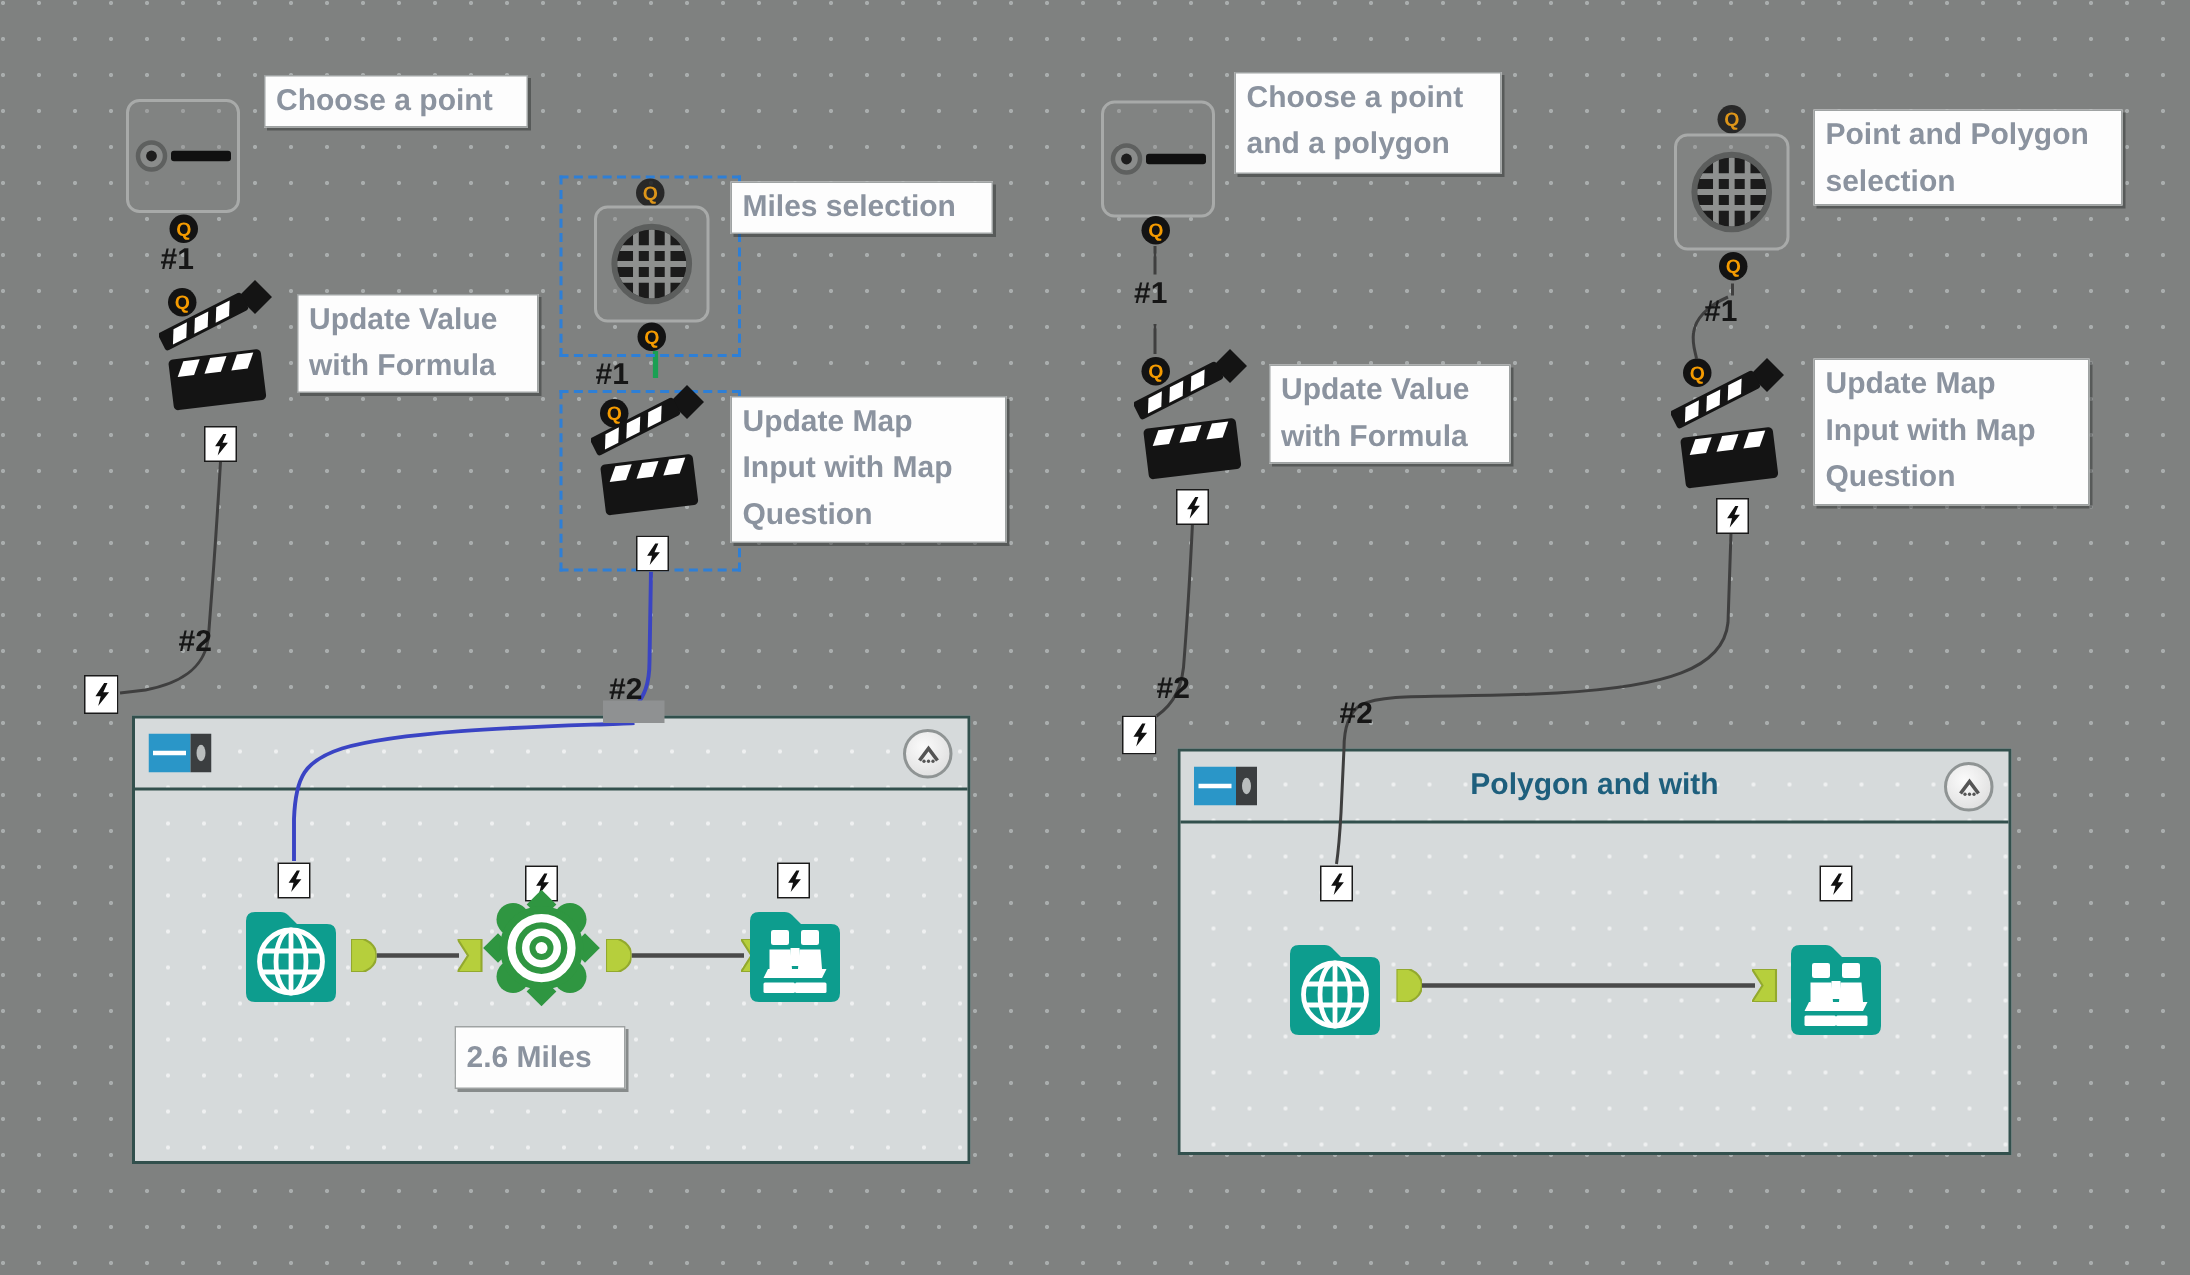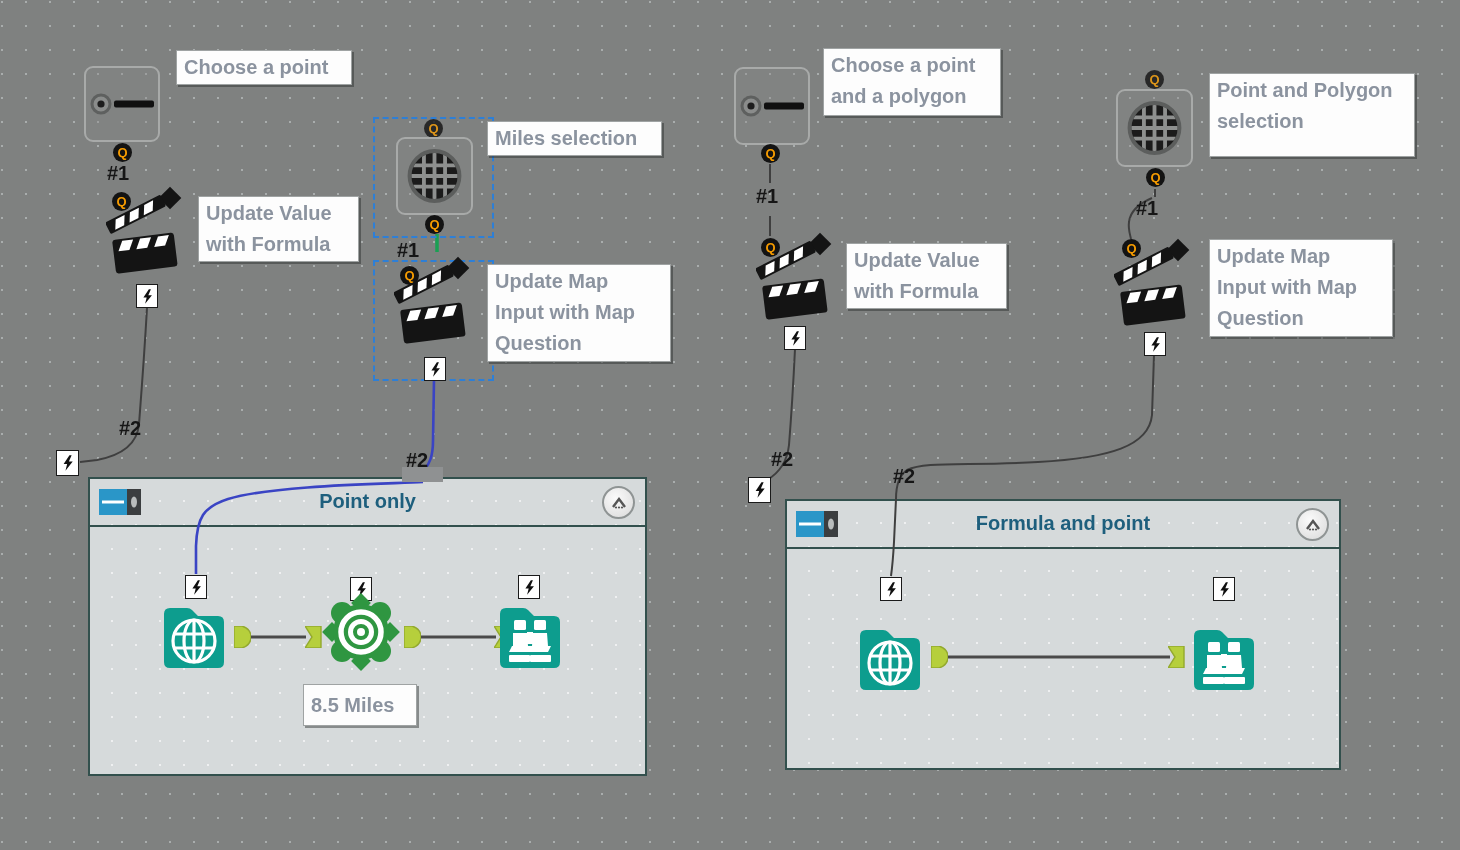--- a/index.html
+++ b/index.html
@@ -57,41 +57,40 @@
 <div class="abs canvas-dots"></div>
 
 <div class="abs tc" style="left:88px;top:477px;width:555px;height:295px;">
   <div class="tc-header">
     <svg class="toggle" viewBox="0 0 42 26">
       <rect x="0" y="0" width="28" height="26" fill="#2a96c8"></rect>
       <rect x="28" y="0" width="14" height="26" fill="#3b3e40"></rect>
       <line x1="3" y1="13" x2="25" y2="13" stroke="#fff" stroke-width="3"></line>
       <ellipse cx="35" cy="13" rx="3" ry="5.5" fill="#b9bdbd"></ellipse>
     </svg>
-    <div class="tc-title">Point only</div>
     <div class="collapse-btn">
       <svg width="20" height="16" viewBox="0 0 20 16">
         <path d="M4,12 L10,4 L16,12" stroke="#555" stroke-width="2.4" fill="none"></path>
         <circle cx="7" cy="12.5" r="1.1" fill="#555"></circle>
           <circle cx="10" cy="12.5" r="1.1" fill="#555"></circle>
           <circle cx="13" cy="12.5" r="1.1" fill="#555"></circle>
       </svg>
     </div>
   </div>
 </div>
 
 <div class="abs tc" style="left:785px;top:499px;width:552px;height:267px;">
   <div class="tc-header">
     <svg class="toggle" viewBox="0 0 42 26">
       <rect x="0" y="0" width="28" height="26" fill="#2a96c8"></rect>
       <rect x="28" y="0" width="14" height="26" fill="#3b3e40"></rect>
       <line x1="3" y1="13" x2="25" y2="13" stroke="#fff" stroke-width="3"></line>
       <ellipse cx="35" cy="13" rx="3" ry="5.5" fill="#b9bdbd"></ellipse>
     </svg>
-    <div class="tc-title">Formula and point</div>
+    <div class="tc-title">Polygon and with</div>
     <div class="collapse-btn">
       <svg width="20" height="16" viewBox="0 0 20 16">
         <path d="M4,12 L10,4 L16,12" stroke="#555" stroke-width="2.4" fill="none"></path>
         <circle cx="7" cy="12.5" r="1.1" fill="#555"></circle>
           <circle cx="10" cy="12.5" r="1.1" fill="#555"></circle>
           <circle cx="13" cy="12.5" r="1.1" fill="#555"></circle>
       </svg>
     </div>
   </div>
 </div>
@@ -272,21 +271,21 @@
     <g clip-path="url(#gc2)" stroke="#8e908f" stroke-width="4">
       <line x1="10" y1="27" x2="66" y2="27"></line>
         <line x1="10" y1="38" x2="66" y2="38"></line>
         <line x1="10" y1="49" x2="66" y2="49"></line>
       <line x1="27" y1="10" x2="27" y2="66"></line>
         <line x1="38" y1="10" x2="38" y2="66"></line>
         <line x1="49" y1="10" x2="49" y2="66"></line>
     </g>
   </svg>
 </div>
-<div class="abs anno" style="left:1209px;top:73px;width:206px;height:84px;">Point and Polygon
+<div class="abs anno" style="left:1209px;top:73px;width:206px;height:64px;">Point and Polygon
 selection</div>
 <div class="abs q" style="left:1146px;top:168px;">Q</div>
 <div class="abs hash" style="left:1136px;top:197px;">#1</div>
 <div class="abs q" style="left:1122px;top:239px;">Q</div>
 <div class="abs" style="left:1114px;top:236px;">
   <svg width="84" height="96" viewBox="0 0 84 96">
     <rect x="56" y="6" width="16" height="16" transform="rotate(45 64 14)" fill="#141414"></rect>
     <g transform="rotate(-27 8 52)">
       <rect x="6" y="36" width="62" height="13" rx="2" fill="#141414"></rect>
       <polygon points="17,38 27,38 22,47 12,47" fill="#fff"></polygon>
@@ -375,21 +374,21 @@
       <rect x="22" y="24" width="12" height="10" rx="1.5"></rect>
       <rect x="42" y="24" width="12" height="10" rx="1.5"></rect>
       <polygon points="21,37 35,37 36,50 38,50 38,56 17,56 20,50 21,50"></polygon>
       <polygon points="41,37 55,37 56,50 59,50 56,56 38,56 38,50 40,50"></polygon>
       <rect x="35" y="36" width="6" height="12"></rect>
       <rect x="17" y="59" width="21" height="7" rx="1"></rect>
       <rect x="38" y="59" width="21" height="7" rx="1"></rect>
     </g>
   </svg>
 </div>
-<div class="abs anno" style="left:303px;top:684px;width:114px;height:42px;line-height:38px;">8.5 Miles</div>
+<div class="abs anno" style="left:303px;top:684px;width:114px;height:42px;line-height:38px;">2.6 Miles</div>
 
 <div class="abs bolt" style="left:880px;top:577px;width:22px;height:24px;">
   <svg width="15" height="19" viewBox="0 0 22 24">
     <path d="M13,1.5 L5,13.5 H9.8 L7.5,22.5 L17.5,10 H12.2 L16,1.5 Z" fill="#101010"></path>
   </svg>
 </div>
 <div class="abs" style="left:852px;top:618px;">
   <svg width="76" height="76" viewBox="0 0 76 76">
     <path d="M8,66 V18 Q8,12 14,12 H31 Q34,12 36,14 L42,20 H62 Q68,20 68,26 V66 Q68,72 62,72 H14 Q8,72 8,66 Z" fill="#0d9d8e"></path>
     <g stroke="#fff" stroke-width="3.2" fill="none">

